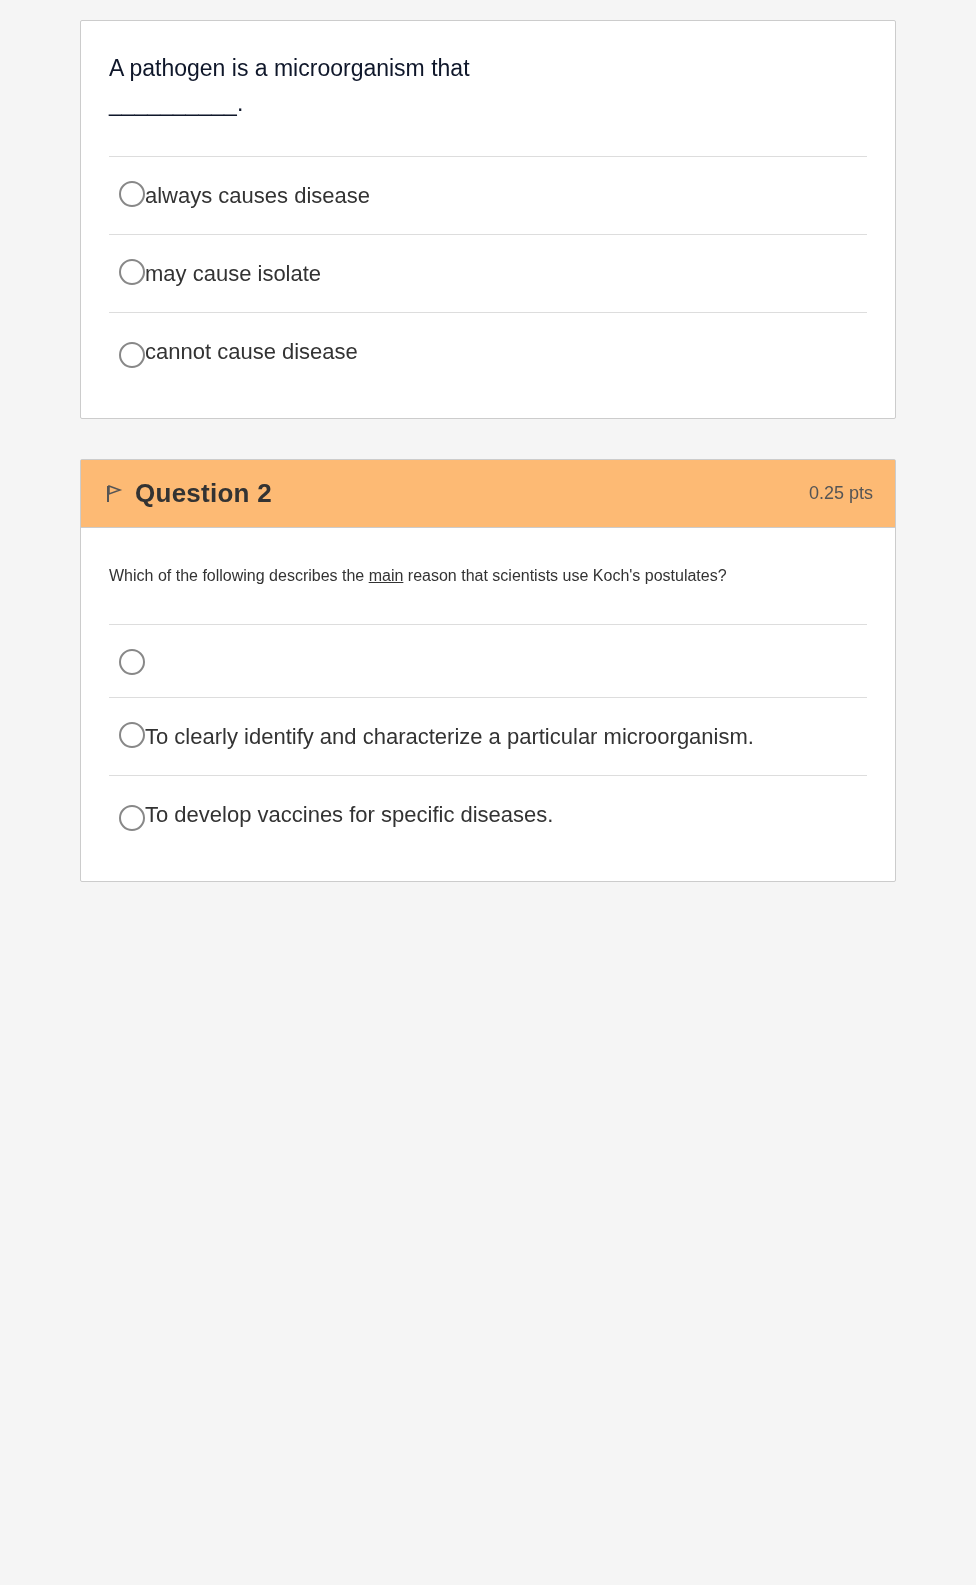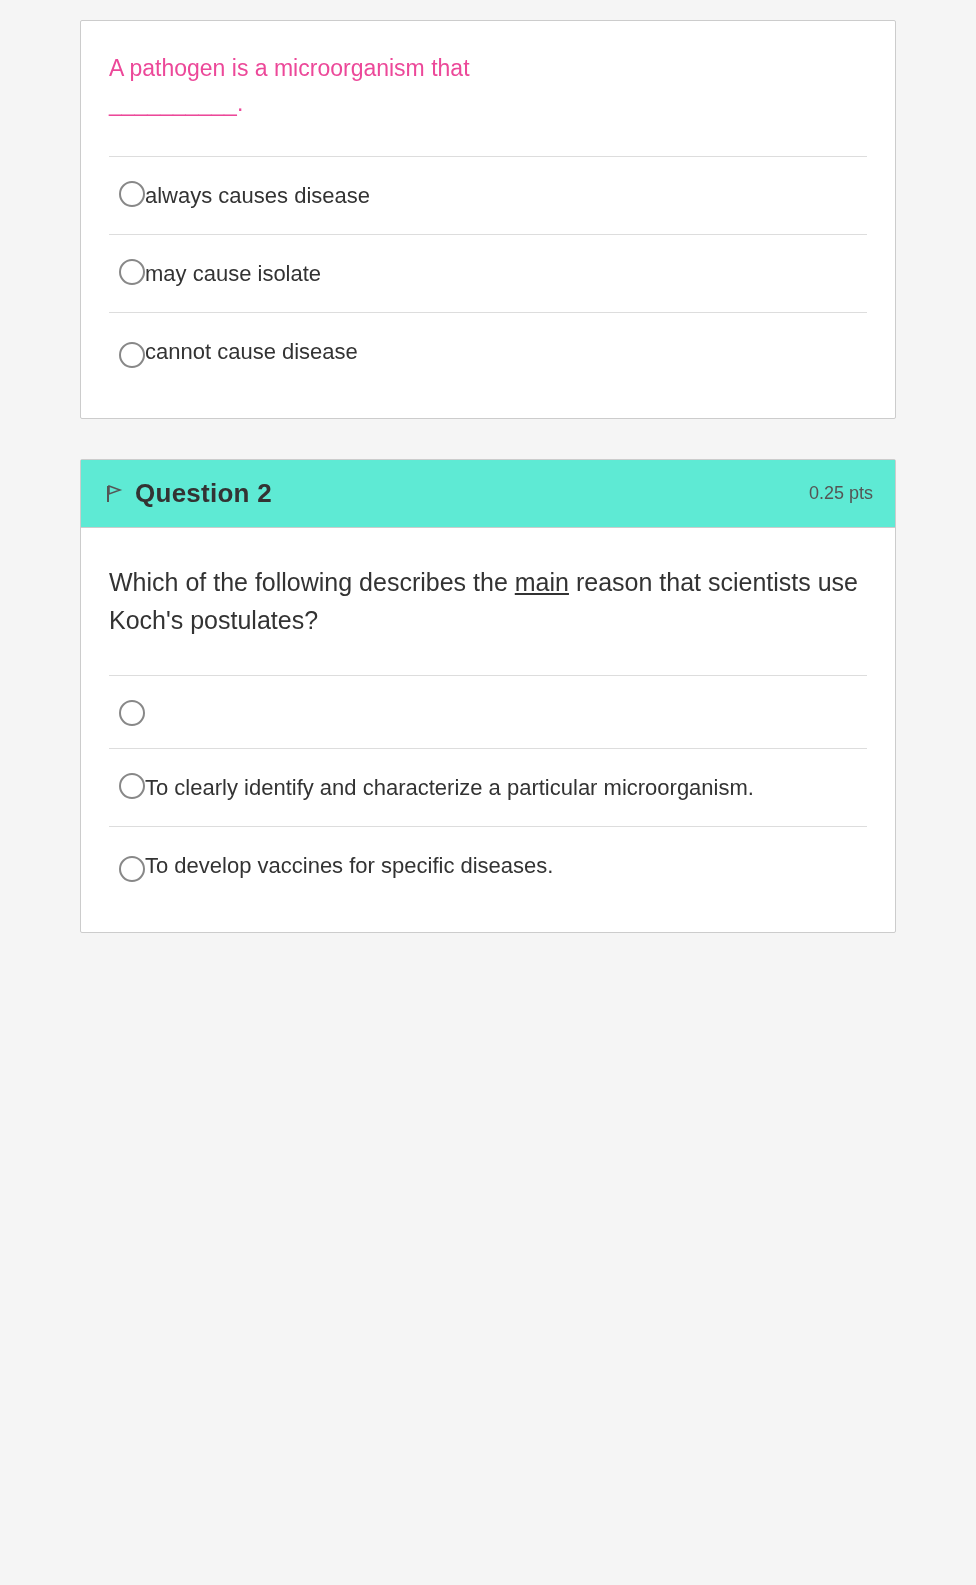--- a/index.html
+++ b/index.html
@@ -26,21 +26,21 @@
       width: 100%;
       margin-bottom: 40px;
     }
 
     .question-header {
       display: flex;
       align-items: center;
       justify-content: space-between;
       padding: 18px 22px;
       border-bottom: 1px solid #cccccc;
-      background: #5eead4;
+      background: #fdba74;
     }
 
     .question-header-left {
       display: flex;
       align-items: center;
       gap: 10px;
     }
 
     .question-flag-icon {
       width: 22px;
@@ -66,21 +66,21 @@
       font-size: 18px;
       color: #555;
       font-weight: 400;
     }
 
     .question-body {
       padding: 36px 28px 28px 28px;
     }
 
     .question-text {
-      font-size: 25px;
+      font-size: 16px;
       color: #333;
       line-height: 1.5;
       margin-bottom: 36px;
     }
 
     .question-text a,
     .question-text .underline {
       text-decoration: underline;
       color: #333;
     }
@@ -127,21 +127,21 @@
       background: #ffffff;
       border: 1px solid #cccccc;
       border-radius: 2px;
       width: 100%;
       margin-bottom: 40px;
       padding: 30px 28px 28px 28px;
     }
 
     .partial-question-text {
       font-size: 23px;
-      color: #ec4899;
+      color: #0f172a;
       line-height: 1.5;
       margin-bottom: 36px;
     }
   </style>
 </head>
 <body>
 
 <div class="partial-top">
   <p class="partial-question-text">
     <span>A pathogen is a microorganism that</span><br>

